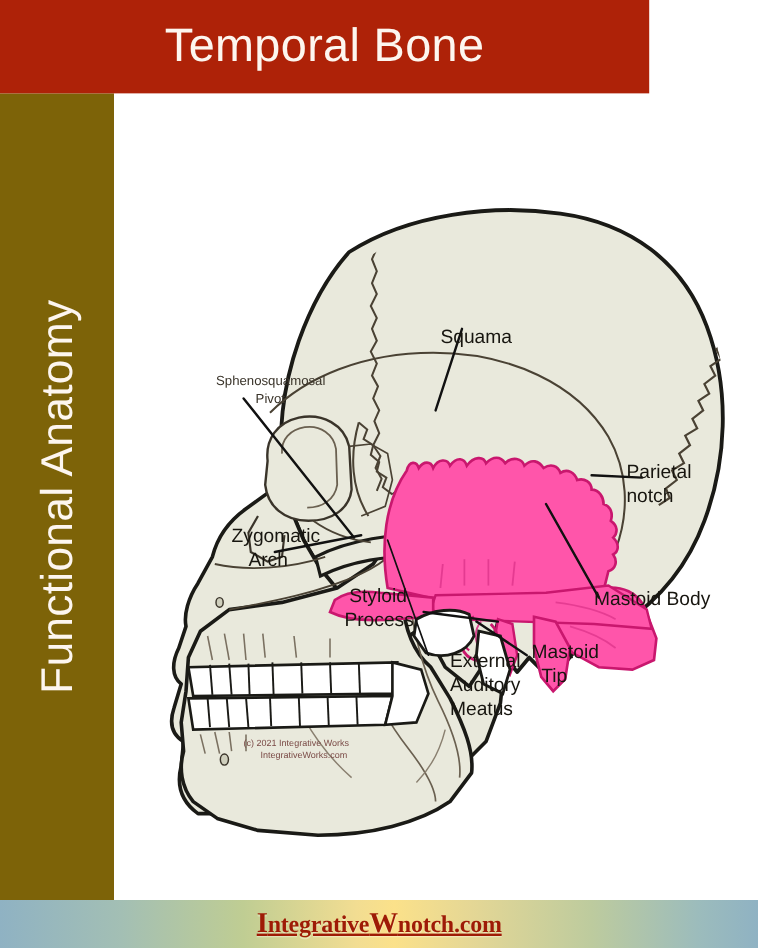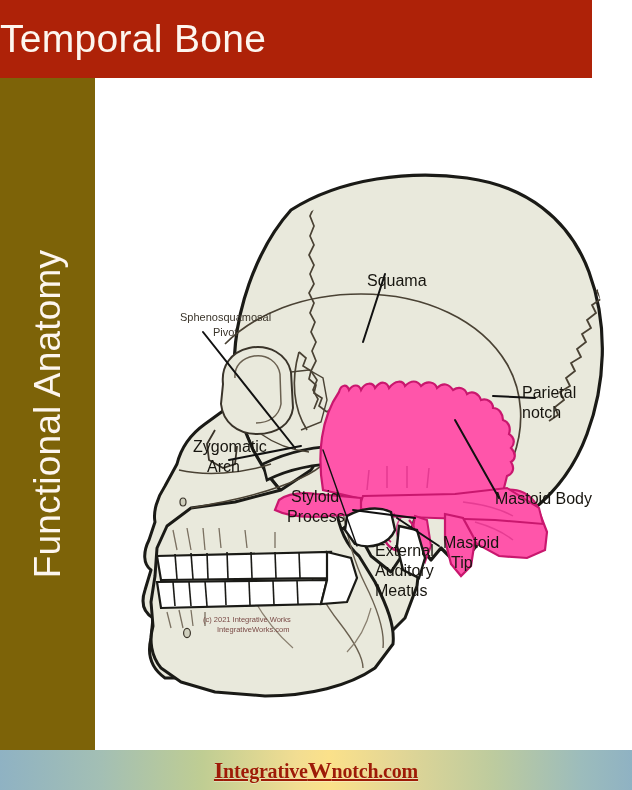--- a/index.html
+++ b/index.html
@@ -13,24 +13,25 @@
   #page {
     position: relative;
     width: 632px; height: 790px;
     background: #ffffff;
   }
 
   
   #header {
     position: absolute;
     left: 0; top: 0;
-    width: 592px; height: 78px;
+    width: 541px; height: 78px;
     background: #ae2208;
     display: flex;
     align-items: center;
+    justify-content: center;
   }
   #header-title {
     color: #fdf6ef;
     font-size: 39px;
     font-weight: 400;
     letter-spacing: 0.3px;
     line-height: 1;
     padding-bottom: 2px;
   }
 

